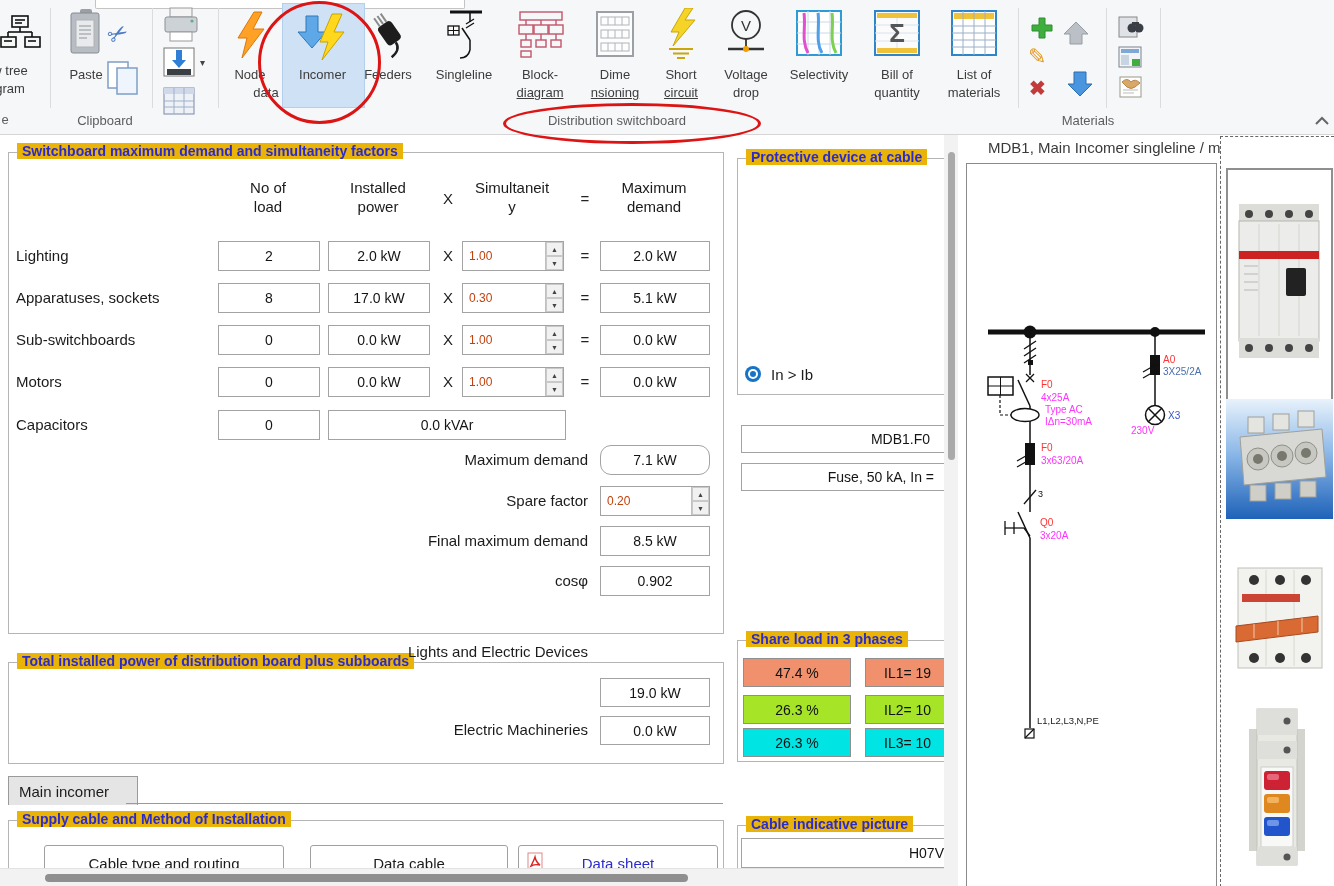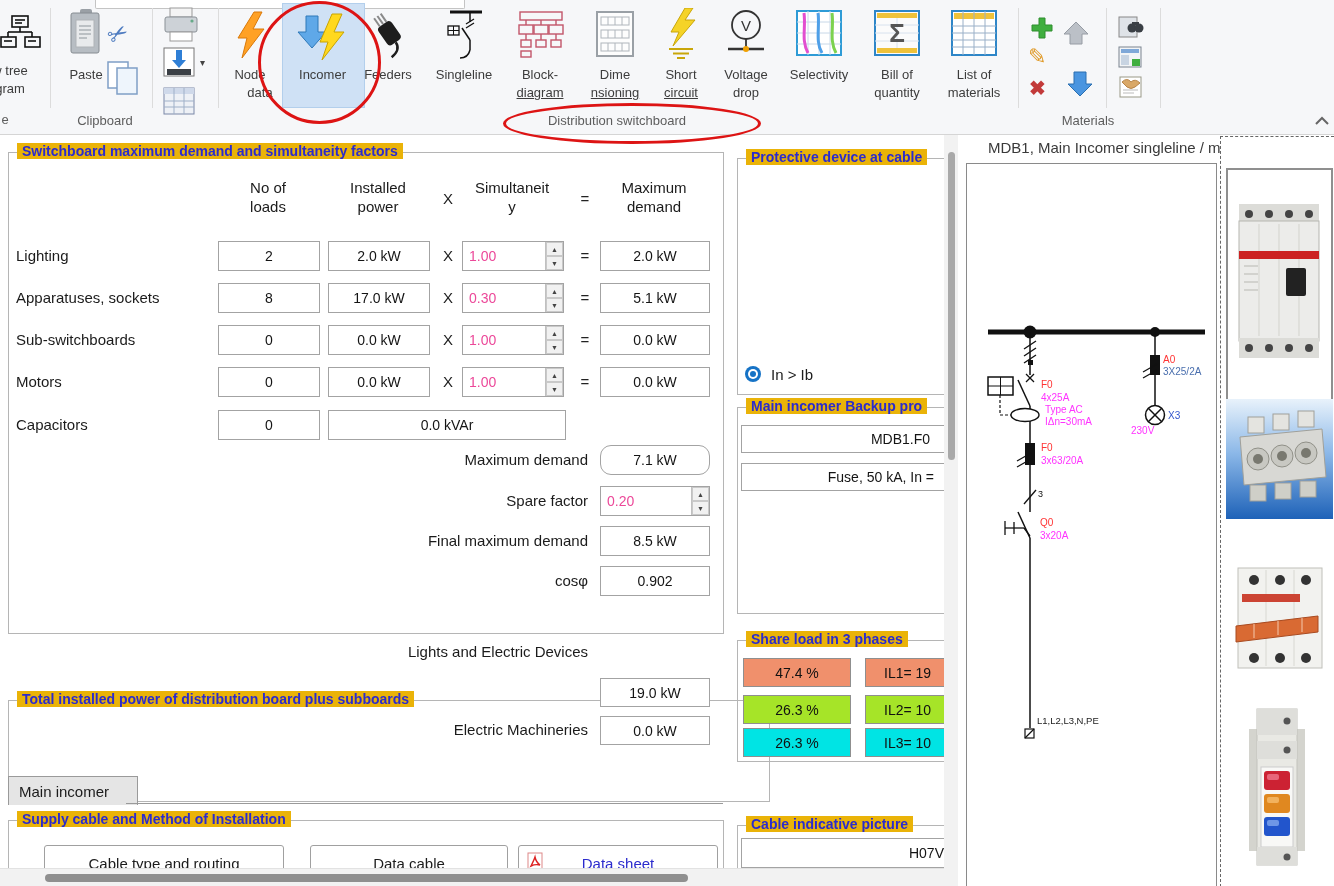--- a/index.html
+++ b/index.html
@@ -20,21 +20,21 @@
   .gbox{position:absolute;border:1px solid #b5b5b5;background:transparent;}
   .gtitle{position:absolute;top:-10px;left:8px;background:#eab308;padding:0 5px;color:#2b2bcd;font-weight:bold;font-size:14px;white-space:nowrap;}
   .lbl{position:absolute;font-size:15px;color:#1b1b1b;display:flex;align-items:center;}
   .lbl.r{justify-content:flex-end;}
   .field{position:absolute;border:1px solid #a3a3a3;background:#fff;font-size:14px;color:#141414;display:flex;align-items:center;justify-content:center;}
   .field.right{justify-content:flex-end;padding-right:8px;}
   .op{position:absolute;font-size:15px;color:#222;text-align:center;}
   .hdr{position:absolute;font-size:15px;color:#1b1b1b;text-align:center;line-height:19px;}
   
   .spin{position:absolute;border:1px solid #a3a3a3;background:#fff;display:flex;}
-  .spinval{flex:1;font-size:14px;color:#ec4899;display:flex;align-items:center;padding-left:6px;}
+  .spinval{flex:1;font-size:12px;color:#c2410c;display:flex;align-items:center;padding-left:6px;}
   .spinbtns{width:17px;border-left:1px solid #c0c0c0;display:flex;flex-direction:column;}
   .spinbtns span{flex:1;background:#f1f1f1;border:1px solid #c9c9c9;margin:0;font-size:7px;color:#444;display:flex;align-items:center;justify-content:center;cursor:default;}
   
   .radio{position:absolute;width:16px;height:16px;border-radius:50%;background:#1673c6;display:flex;align-items:center;justify-content:center;}
   .radio .w{width:10px;height:10px;border-radius:50%;background:#fff;display:flex;align-items:center;justify-content:center;}
   .radio .d{width:6px;height:6px;border-radius:50%;background:#1673c6;}
   
   .tab{position:absolute;border:1px solid #9a9a9a;border-bottom:none;background:#e5e5e5;font-size:15px;display:flex;align-items:center;padding-left:10px;}
   .btn{position:absolute;border:1px solid #a0a0a0;border-radius:3px;background:#fff;font-size:15px;color:#1b1b1b;display:flex;align-items:center;justify-content:center;}
   
@@ -138,21 +138,21 @@
   </div>
 
   <div class="rdiv" style="left:218px;"></div>
 
   <div class="ric" style="left:232px;top:10px;">
     <svg width="36" height="50" viewBox="0 0 36 50">
       <polygon points="22,2 6,28 15,28 10,48 32,19 21,19 30,2" fill="#FFA125" stroke="#D9790A"></polygon>
     </svg>
   </div>
   <div class="rlbl" style="left:226px;top:66px;width:48px;">Node</div>
-  <div class="rlbl" style="left:236px;top:84px;width:48px;">data</div>
+  <div class="rlbl" style="left:242px;top:84px;width:48px;">data</div>
 
   <div class="hl" style="left:282px;top:3px;width:81px;height:103px;"></div>
   <div class="ric" style="left:292px;top:12px;">
     <svg width="56" height="50" viewBox="0 0 56 50">
       <polygon points="14,4 26,4 26,20 34,20 20,36 6,20 14,20" fill="#5FA8E8" stroke="#2E78B8"></polygon>
       <polygon points="40,2 28,30 36,30 30,48 52,20 42,20 50,2" fill="#FFD81E" stroke="#C8A400"></polygon>
     </svg>
   </div>
   <div class="rlbl" style="left:282px;top:66px;width:81px;">Incomer</div>
 
@@ -372,21 +372,21 @@
   <div class="ellipse" style="left:258px;top:1px;width:117px;height:117px;"></div>
   <div class="ellipse" style="left:503px;top:103px;width:252px;height:35px;"></div>
 </div>
 
 <div class="gbox" style="left:8px;top:152px;width:714px;height:480px;">
   <div class="gtitle">Switchboard maximum demand and simultaneity factors</div>
 </div>
 
 <div class="hdr" style="left:218px;top:178px;width:100px;">
   <div>No of</div>
-    <div>loads</div>
+    <div>load</div>
 </div>
 <div class="hdr" style="left:328px;top:178px;width:100px;">
   <div>Installed</div>
     <div>power</div>
 </div>
 <div class="op" style="left:440px;top:190px;width:16px;">X</div>
 <div class="hdr" style="left:462px;top:178px;width:100px;">
   <div>Simultaneit</div>
     <div>y</div>
 </div>
@@ -464,21 +464,21 @@
   <span class="spinbtns">
       <span>▲</span>
       <span>▼</span>
     </span>
 </div>
 <div class="lbl r" style="left:300px;top:526px;width:288px;height:28px;">Final maximum demand</div>
 <div class="field" style="left:600px;top:526px;width:108px;height:28px;">8.5 kW</div>
 <div class="lbl r" style="left:300px;top:566px;width:288px;height:28px;">cosφ</div>
 <div class="field" style="left:600px;top:566px;width:108px;height:28px;">0.902</div>
 
-<div class="gbox" style="left:8px;top:700px;width:714px;height:100px;padding-left:46px;">
+<div class="gbox" style="left:8px;top:662px;width:714px;height:100px;">
   <div class="gtitle">Total installed power of distribution board plus subboards</div>
 </div>
 <div class="lbl r" style="left:300px;top:638px;width:288px;height:27px;">Lights and Electric Devices</div>
 <div class="field" style="left:600px;top:678px;width:108px;height:27px;">19.0 kW</div>
 <div class="lbl r" style="left:300px;top:716px;width:288px;height:27px;">Electric Machineries</div>
 <div class="field" style="left:600px;top:716px;width:108px;height:27px;">0.0 kW</div>
 
 <div class="tab" style="left:8px;top:776px;width:118px;height:28px;">Main incomer</div>
 <div style="position:absolute;left:126px;top:803px;width:597px;height:1px;background:#9a9a9a;"></div>
 
@@ -501,23 +501,20 @@
   <div class="gbox" style="left:0;top:23px;width:238px;height:235px;">
     <div class="gtitle">Protective device at cable</div>
   </div>
   <div class="radio" style="left:8px;top:231px;">
       <div class="w">
         <div class="d"></div>
       </div>
     </div>
   <div class="lbl" style="left:34px;top:229px;width:120px;height:20px;">In &gt; Ib</div>
 
-  <div class="gbox" style="left:0;top:272px;width:238px;height:205px;">
-    <div class="gtitle">Main incomer Backup pro</div>
-  </div>
   <div class="field right" style="left:4px;top:290px;width:234px;height:28px;padding-right:44px;box-sizing:border-box;">MDB1.F0</div>
   <div class="field right" style="left:4px;top:328px;width:234px;height:28px;padding-right:40px;box-sizing:border-box;">Fuse, 50 kA,  In =</div>
 
   <div class="gbox" style="left:0;top:505px;width:238px;height:120px;">
     <div class="gtitle">Share load in 3 phases</div>
   </div>
   <div class="bar" style="left: 6px; top: 523px; width: 106px; height: 27px; background-color: rgb(240, 144, 108);">47.4 %</div>
   <div class="bar l" style="left: 128px; top: 523px; width: 104px; height: 27px; background-color: rgb(240, 144, 108);">IL1= 19</div>
   <div class="bar" style="left: 6px; top: 560px; width: 106px; height: 27px; background-color: rgb(166, 228, 40);">26.3 %</div>
   <div class="bar l" style="left: 128px; top: 560px; width: 104px; height: 27px; background-color: rgb(166, 228, 40);">IL2= 10</div>

